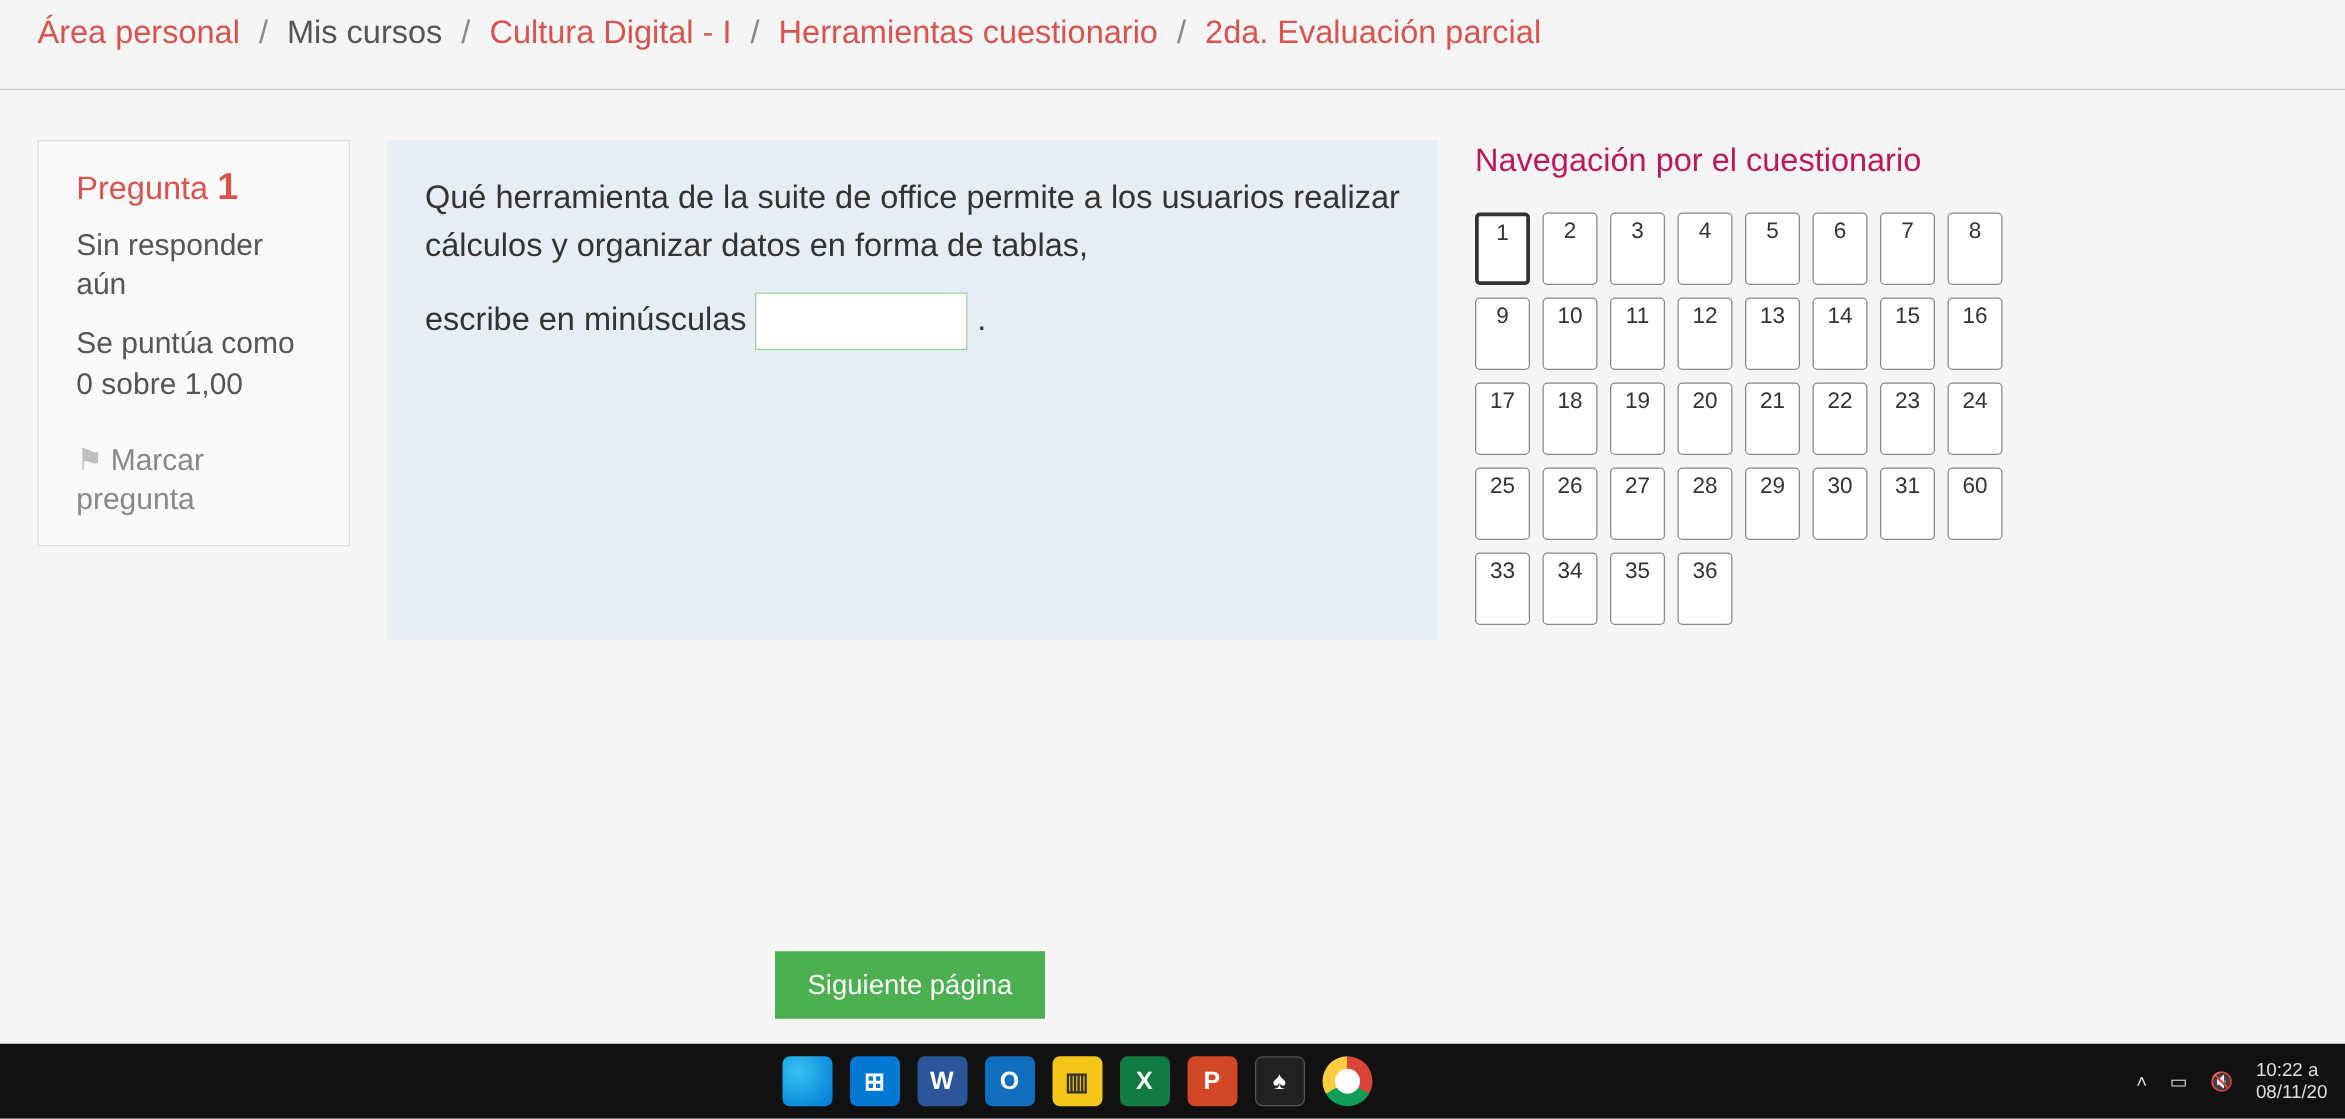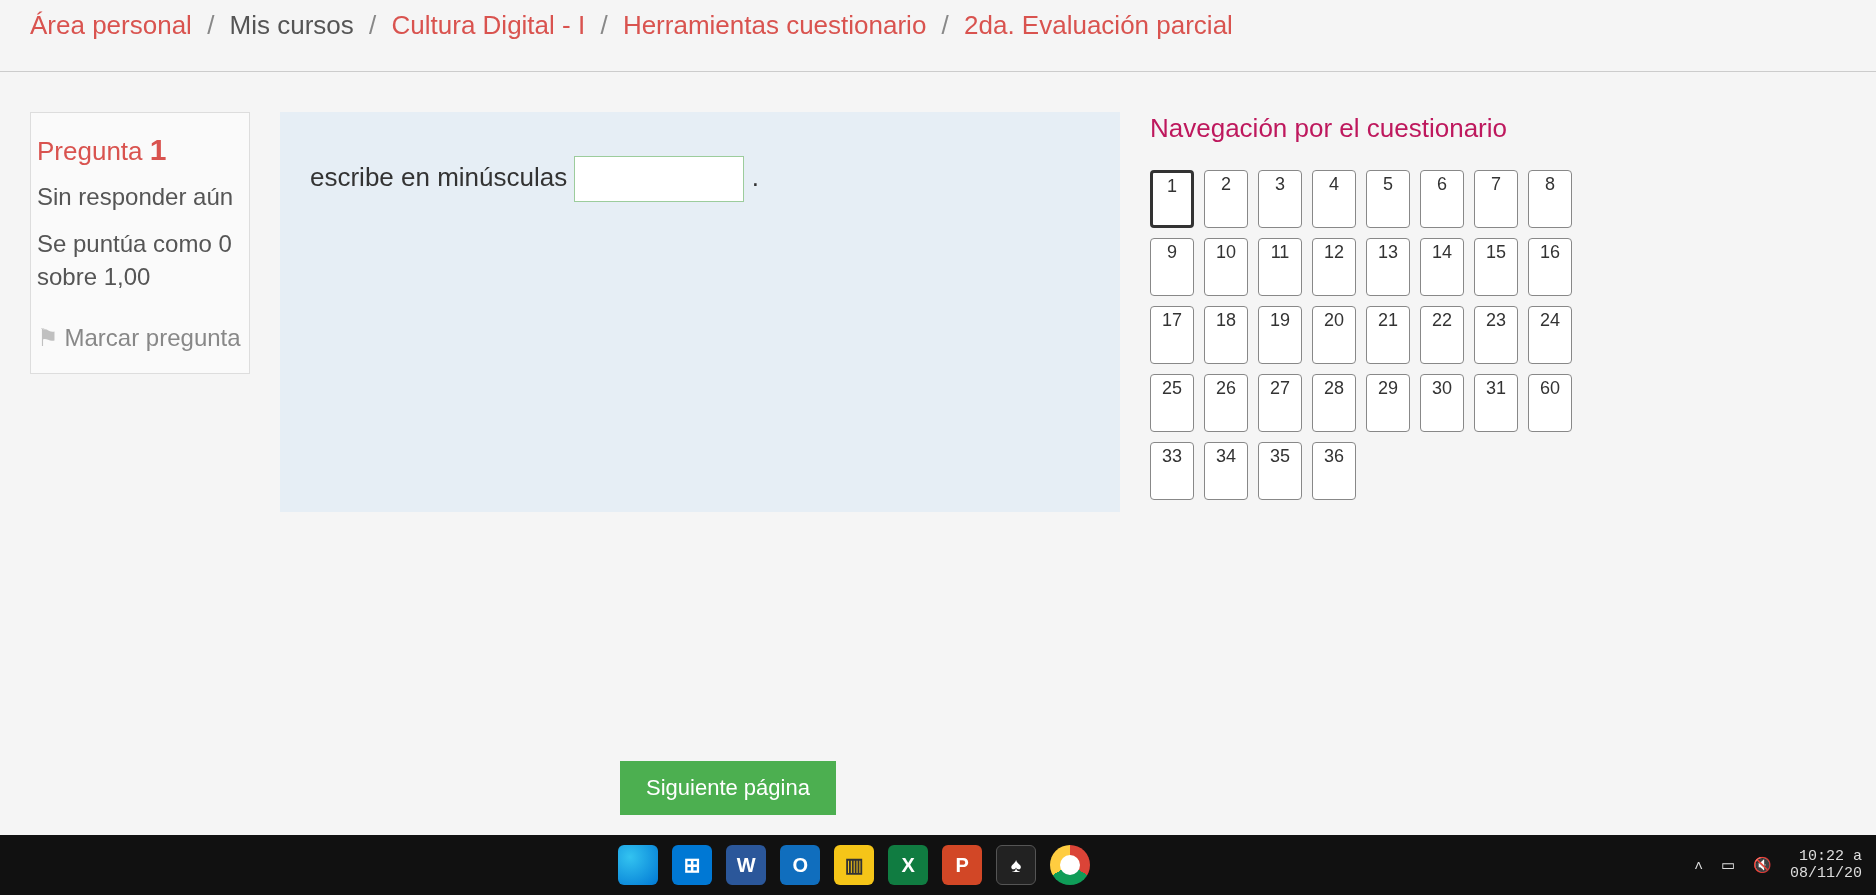--- a/index.html
+++ b/index.html
@@ -21,22 +21,22 @@
   .breadcrumb .link-gray { color: #555; cursor: pointer; }
   .breadcrumb .sep { color: #888; margin: 0 8px; }
   .main {
     display: flex;
     gap: 30px;
     padding: 40px 30px 0 30px;
   }
   .qpanel {
     border: 1px solid #ddd;
     background: #fafafa;
-    padding: 20px 6px;
-    width: 220px;
+    padding: 20px 30px;
+    width: 250px;
     font-size: 24px;
     color: #555;
     height: fit-content;
   }
   .qpanel .qlabel { color: #d9534f; font-size: 26px; margin-bottom: 14px; }
   .qpanel .qlabel .num { font-size: 30px; font-weight: 600; }
   .qpanel .status { margin-bottom: 16px; line-height: 1.3; color:#555;}
   .qpanel .score { margin-bottom: 20px; line-height: 1.35; color:#555;}
   .qpanel .flag { color: #888; cursor: pointer; line-height:1.3;margin-top:29px;}
   .qpanel .flag .flagicon { opacity:.5; margin-right:6px; }
@@ -121,21 +121,21 @@
   .tb-word  { background:#2b579a; }
   .tb-outlook{ background:#106ebe; }
   .tb-files { background:#f5c518; color:#333;}
   .tb-excel { background:#107c41; }
   .tb-ppt   { background:#d24726; }
   .tb-sol   { background:#222; border:1px solid #555;}
   .tb-chrome{ background: conic-gradient(#db4437 0 120deg,#0f9d58 120deg 240deg,#ffcd40 240deg 360deg); border-radius:50%; position:relative;}
   .tb-chrome::after{content:"";position:absolute;inset:10px;background:#fff;border-radius:50%;}
   .tb-edge  { background: radial-gradient(circle at 30% 30%, #33c3f0, #0078d4);}
   .tb-store { background:#0078d4;}
-  .clock { text-align:right; line-height:1.15;font-family:Liberation Mono, monospace;}
+  .clock { line-height:1.15;}
 </style>
 </head>
 <body>
 
 <div class="breadcrumb">
   <span class="link">Área personal</span>
   <span class="sep">/</span>
   <span class="link-gray">Mis cursos</span>
   <span class="sep">/</span>
   <span class="link">Cultura Digital - I</span>
@@ -153,20 +153,21 @@
       <span class="num">1</span>
     </div>
     <div class="status">Sin responder aún</div>
     <div class="score">Se puntúa como 0 sobre 1,00</div>
     <div class="flag">
       <span class="flagicon">⚑</span><span>Marcar pregunta</span>
     </div>
   </div>
 
   <div class="question">
+    <p>Qué herramienta de la suite de office permite a los usuarios realizar cálculos y organizar datos en forma de tablas,</p>
     <p style="margin-top:18px;">
       <span>escribe en minúsculas</span>
       <input type="text" value="" style="">
       <span>.</span>
     </p>
   </div>
 
   <div class="navblock">
     <div class="navtitle">Navegación por el cuestionario</div>
     <div class="navgrid" id="navgrid">

